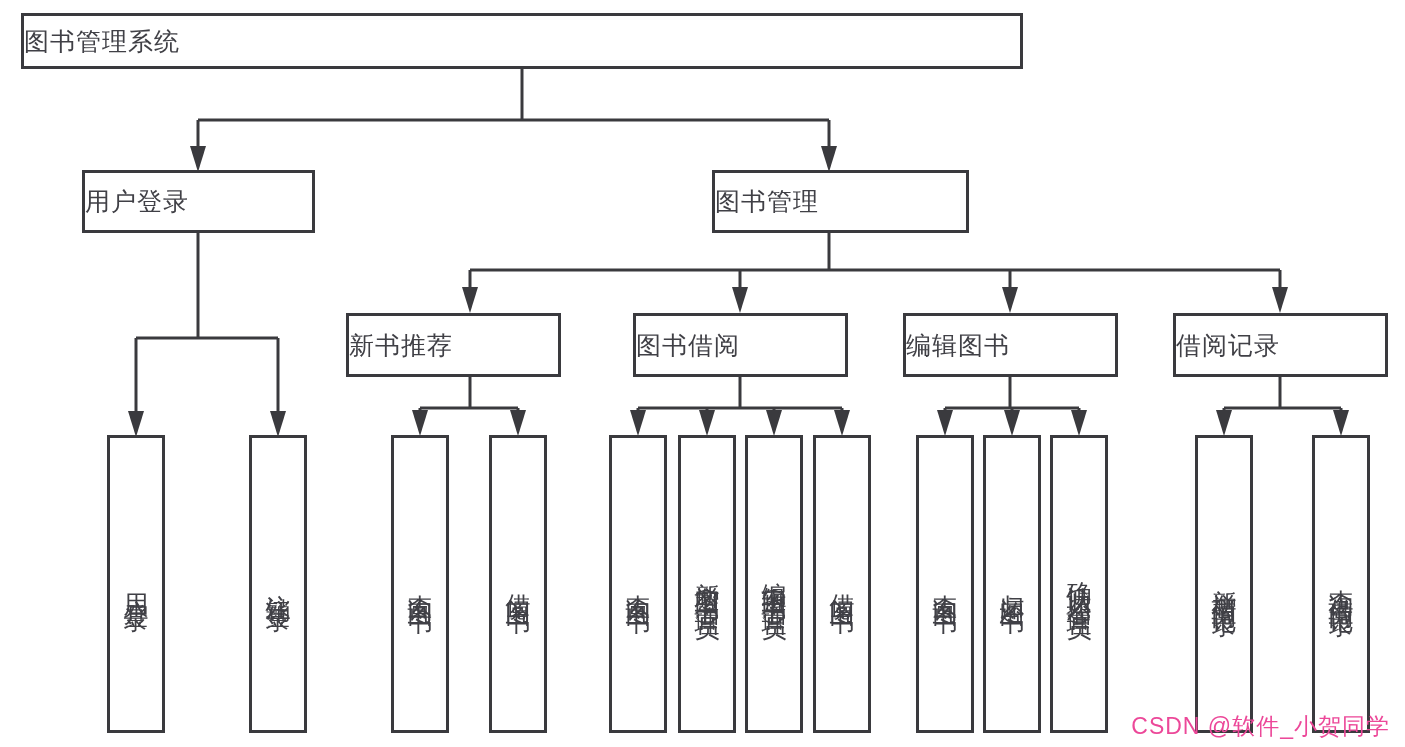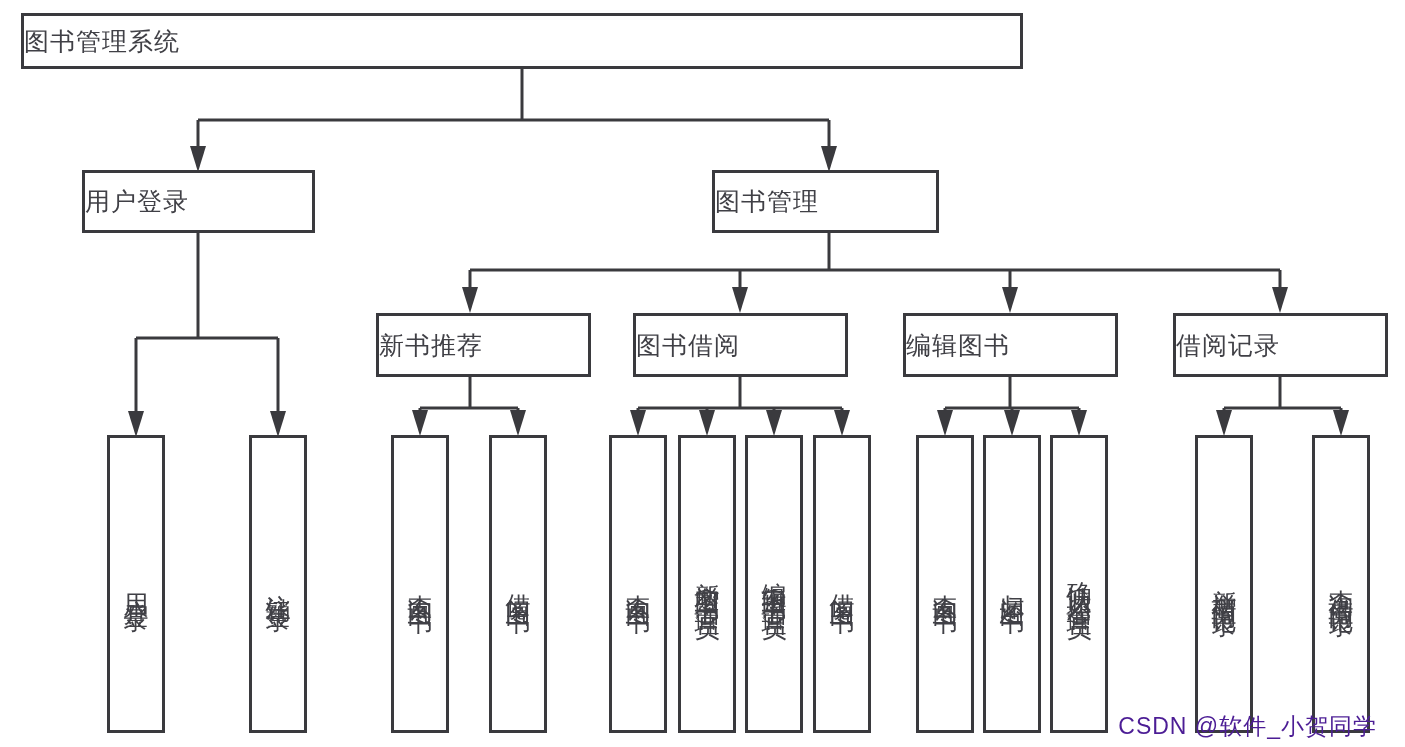--- a/index.html
+++ b/index.html
@@ -17,28 +17,28 @@
     position:absolute;box-sizing:border-box;border:3px solid #3a3a3e;background:#ffffff;
     top:435px;width:58px;height:298px;
     display:flex;align-items:center;justify-content:center;
   }
   .vbox .vtext{
     writing-mode:vertical-rl;text-orientation:mixed;
     color:#404046;font-size:25px;letter-spacing:5px;line-height:1;white-space:nowrap;
   }
   #root-box{left:21px;top:13px;width:1002px;height:56px;}
   #box-user-login{left:82px;top:170px;width:233px;height:63px;}
-  #box-book-management{left:712px;top:170px;width:227px;height:63px;}
+  #box-book-management{left:712px;top:170px;width:257px;height:63px;}
   .l3{top:313px;width:215px;height:64px;}
-  #box-new-book-recommend{left:376px;}
+  #box-new-book-recommend{left:346px;}
   #box-book-borrowing{left:633px;}
   #box-current-borrowing{left:903px;}
   #box-borrowing-records{left:1173px;}
   #watermark{
-    position:absolute;right:28px;bottom:5px;color:#4c1d95;font-size:23px;
+    position:absolute;right:15px;bottom:5px;color:#ec4899;font-size:23px;
     letter-spacing:1px;white-space:nowrap;z-index:5;
   }
   .cline{stroke:#3a3a3e;stroke-width:3;fill:none;}
   .ctri{fill:#3a3a3e;stroke:none;}
 </style>
 </head>
 <body>
 
 <div id="canvas">
 

